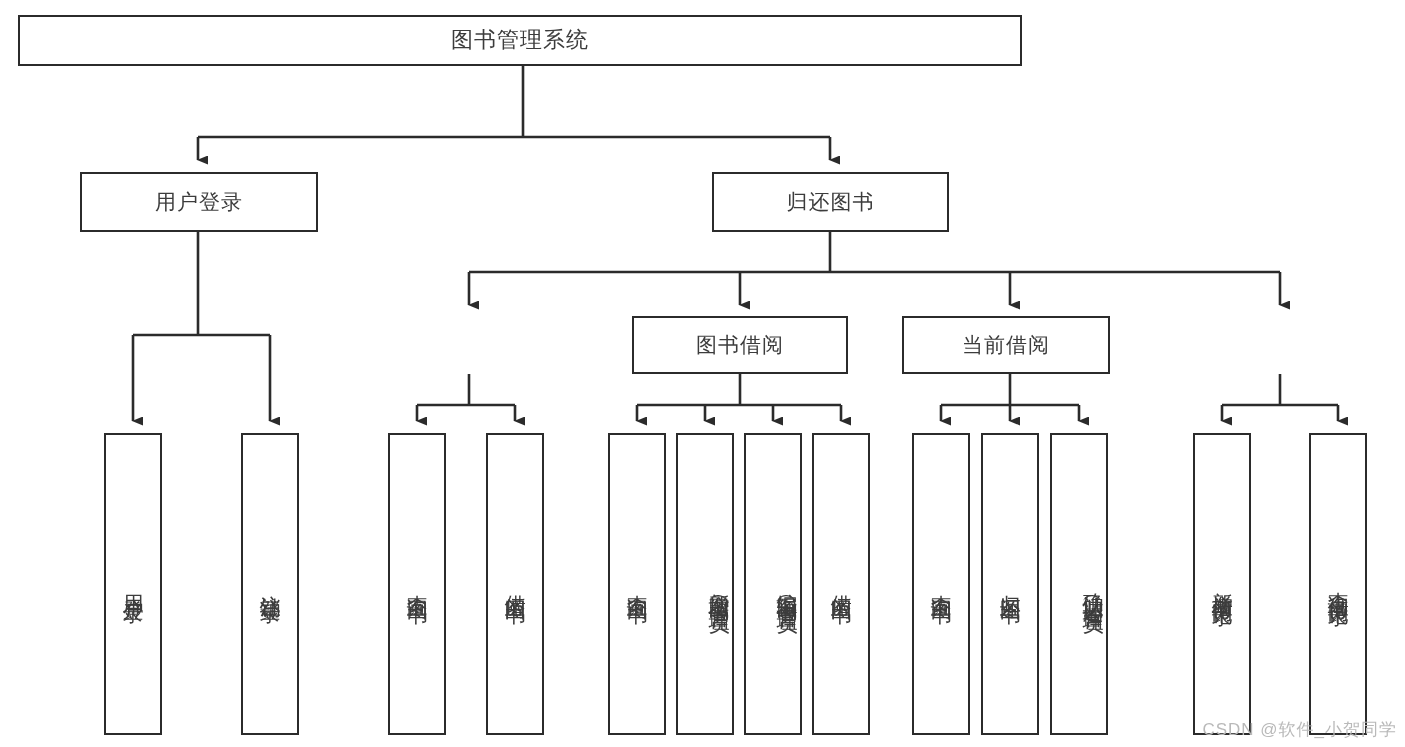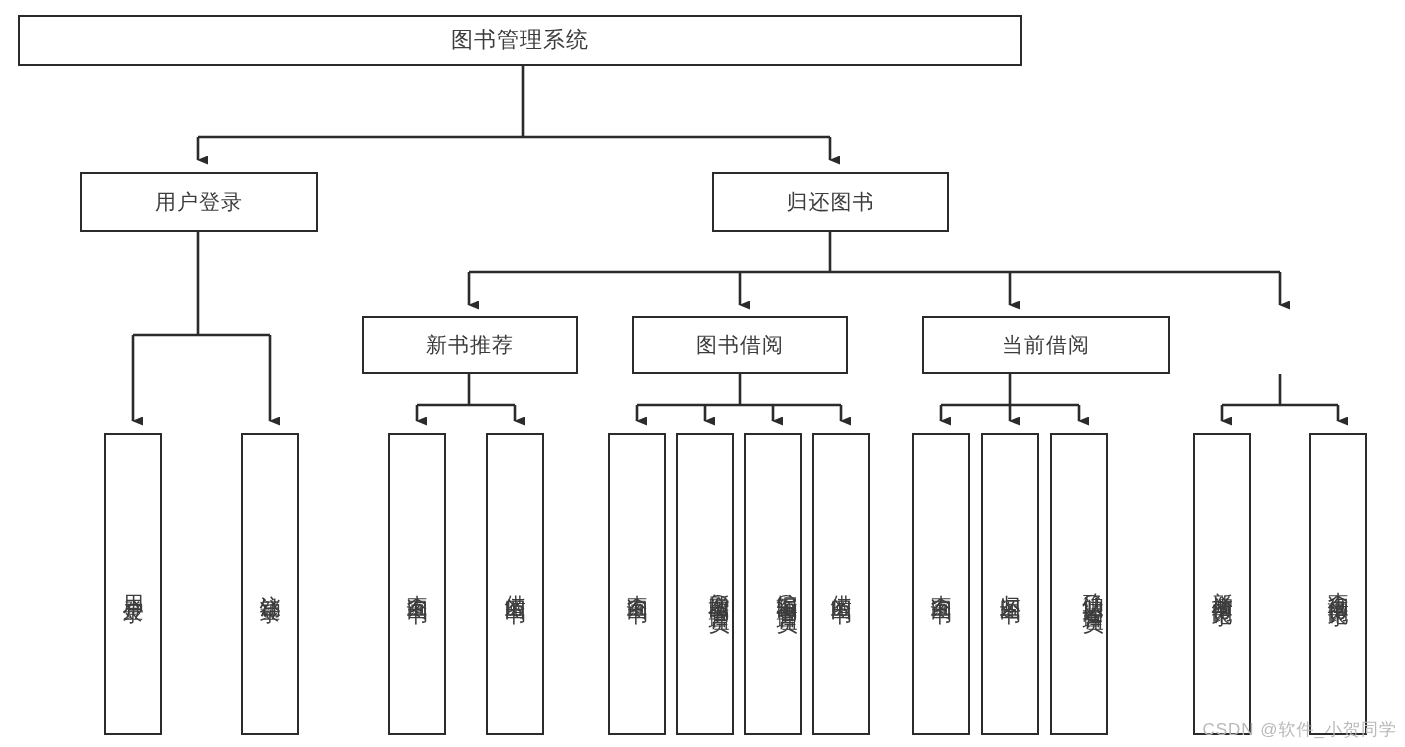--- a/index.html
+++ b/index.html
@@ -126,27 +126,24 @@
     <span>图书管理系统</span>
   </div>
 
   <div class="node h" style="left:80px;top:172px;width:238px;height:60px;">
     <span>用户登录</span>
   </div>
   <div class="node h" style="left:712px;top:172px;width:237px;height:60px;">
     <span>归还图书</span>
   </div>
 
-  <div class="node h" style="left:362px;top:316px;width:216px;height:58px;">
-    <span>新书推荐</span>
-  </div>
   <div class="node h" style="left:632px;top:316px;width:216px;height:58px;text-align:center;">
     <span>图书借阅</span>
   </div>
-  <div class="node h" style="left:922px;top:316px;width:248px;height:58px;">
+  <div class="node h" style="left:902px;top:316px;width:208px;height:58px;">
     <span>当前借阅</span>
   </div>
 
   <div class="node v mid" style="left:104px;top:433px;width:58px;height:302px;">
     <span class="vtxt">用户登录</span>
   </div>
   <div class="node v mid" style="left:241px;top:433px;width:58px;height:302px;">
     <span class="vtxt">注销登录</span>
   </div>
 

